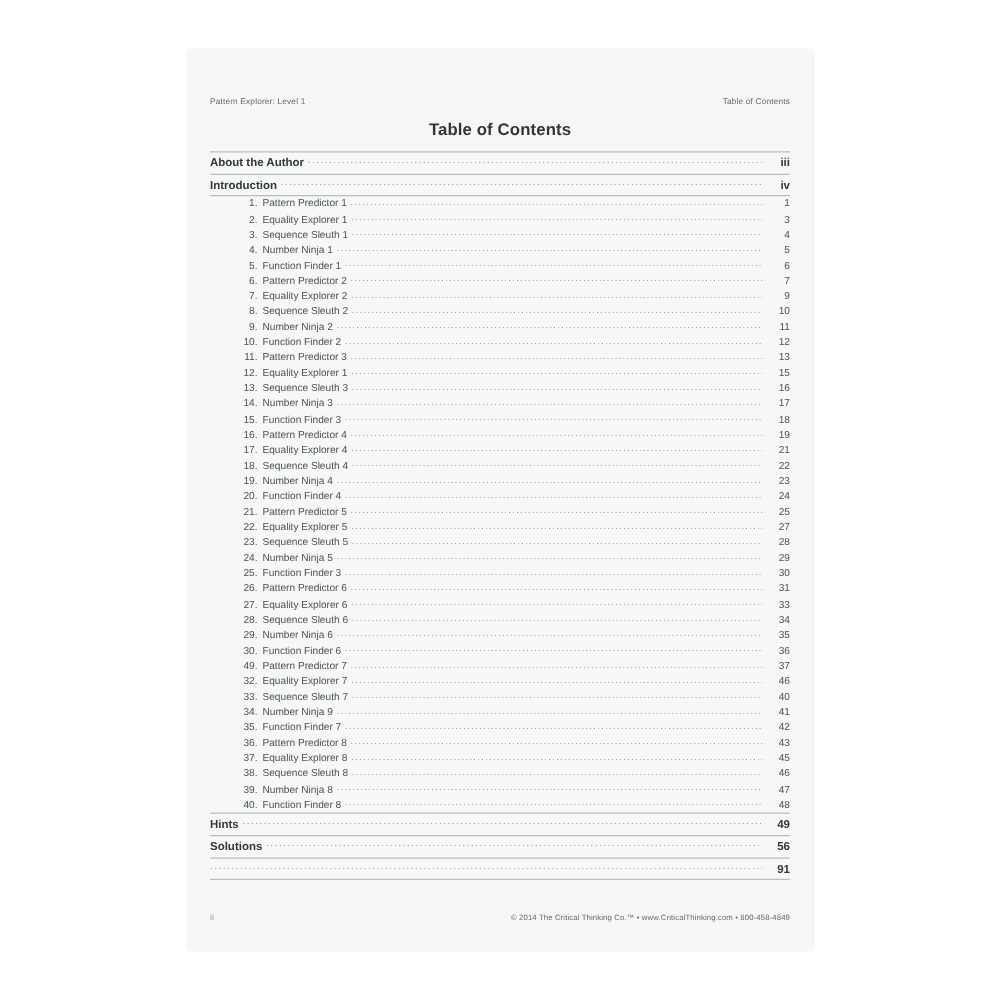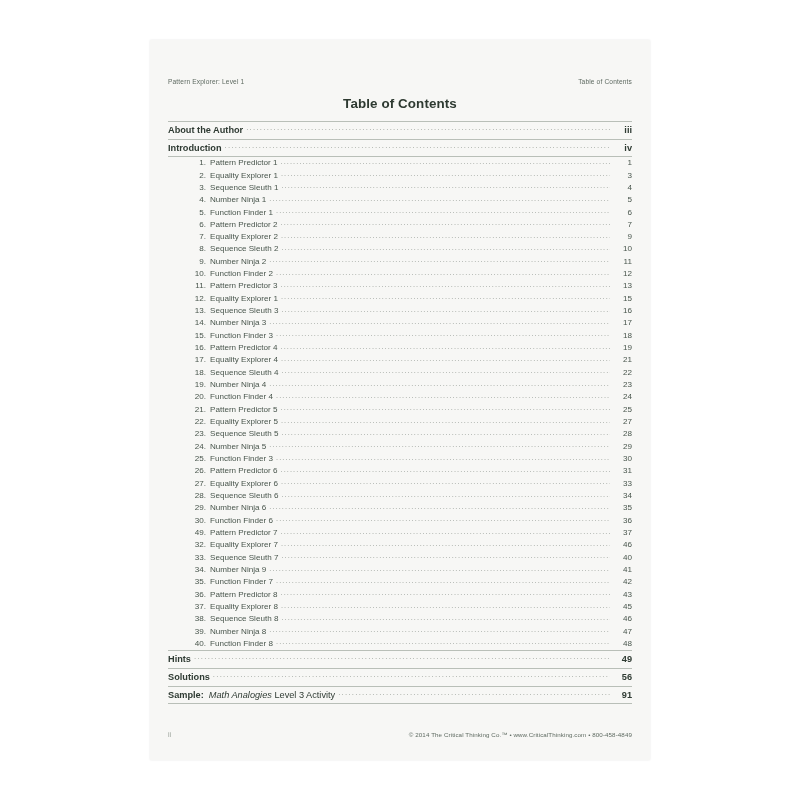--- a/index.html
+++ b/index.html
@@ -415,21 +415,20 @@
           <span class="pageno">49</span>
         </div>
         <div class="rule"></div>
         <div class="toc-row major">
           <span class="label">Solutions</span>
           <span class="leader">................................................................................................................................................................................................................................................................................................................................................................................................................</span>
           <span class="pageno">56</span>
         </div>
         <div class="rule"></div>
         <div class="toc-row major">
-          <span class="label"><span>Sample:</span>&nbsp;&nbsp;<span class="ital reg">Math Analogies</span>&nbsp;<span class="reg">Level 3 Activity</span></span>
           <span class="leader">................................................................................................................................................................................................................................................................................................................................................................................................................</span>
           <span class="pageno">91</span>
         </div>
         <div class="rule"></div>
       </div>
   </div>
 
   <div class="footer">
     <span class="folio">ii</span>
     <span class="copyright">© 2014 The Critical Thinking Co.™ • www.CriticalThinking.com • 800-458-4849</span>

